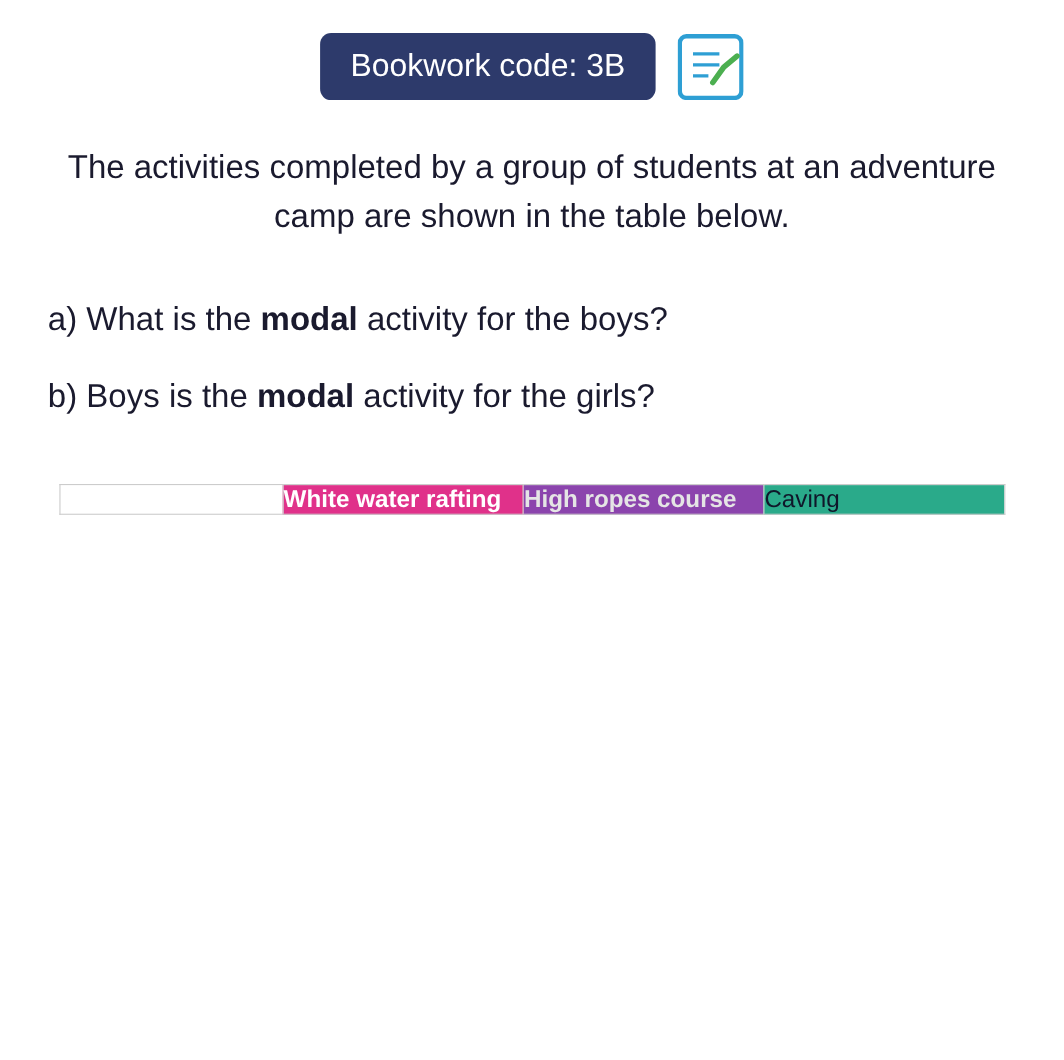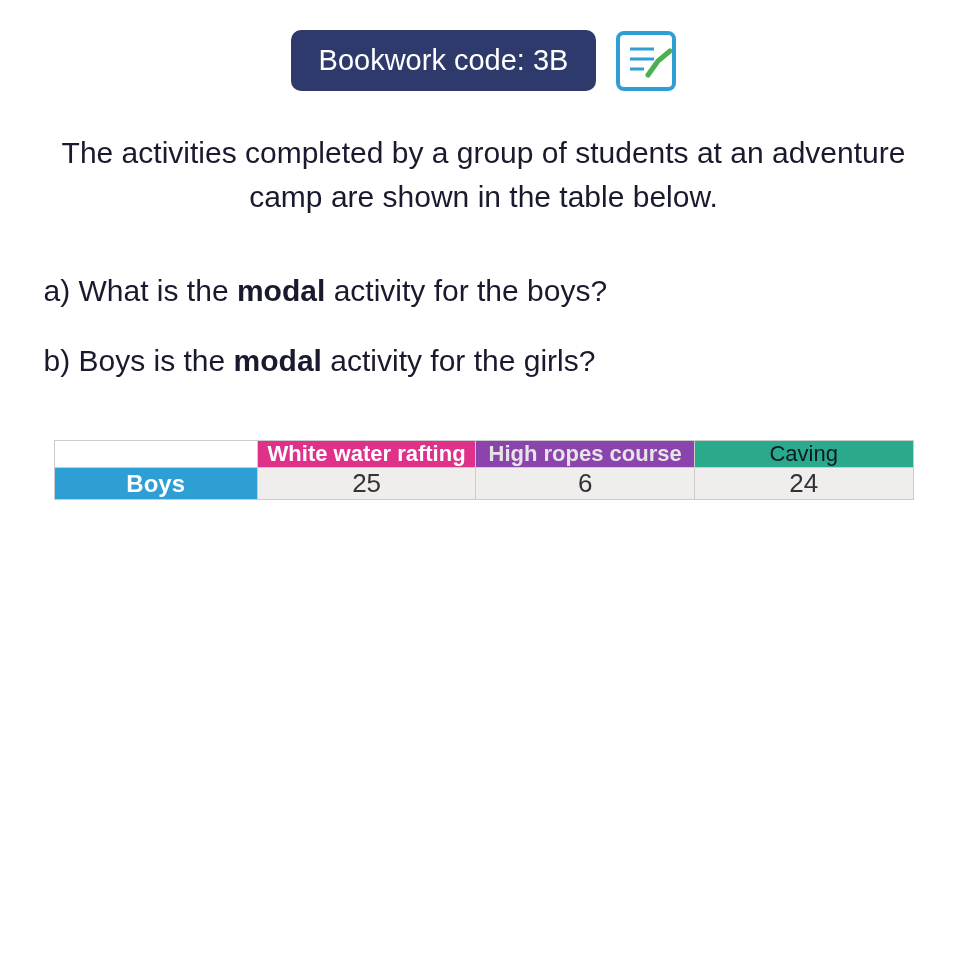--- a/index.html
+++ b/index.html
@@ -73,21 +73,21 @@
     }
 
     .data-table {
       border-collapse: collapse;
       width: 100%;
     }
 
     .data-table th,
     .data-table td {
       border: 1px solid #cccccc;
-      text-align: center;
+      text-align: left;
       padding: 0;
     }
 
     .col-header-pink {
       background-color: #e0318a;
       color: white;
       font-size: 22px;
       font-weight: bold;
       padding: 18px 16px;
       width: 215px;
@@ -178,21 +178,15 @@
   <table class="data-table">
     <thead>
       <tr>
         <th class="empty-header"></th>
         <th class="col-header-pink">White water rafting</th>
         <th class="col-header-purple">High ropes course</th>
         <th class="col-header-teal">Caving</th>
       </tr>
     </thead>
     <tbody>
-      <tr>
-        <td class="row-header-blue">Boys</td>
-        <td class="data-cell">25</td>
-        <td class="data-cell">6</td>
-        <td class="data-cell">24</td>
-      </tr>
     </tbody>
   </table>
 </div>
 
 </body></html>

